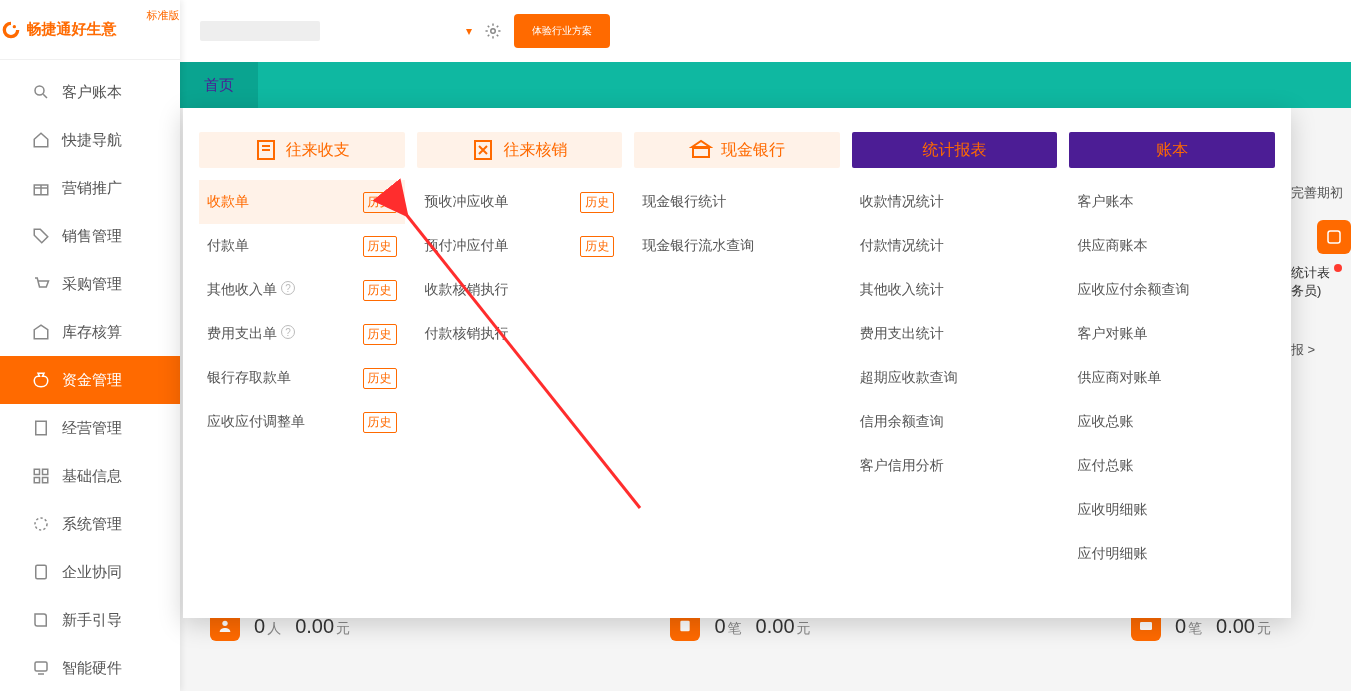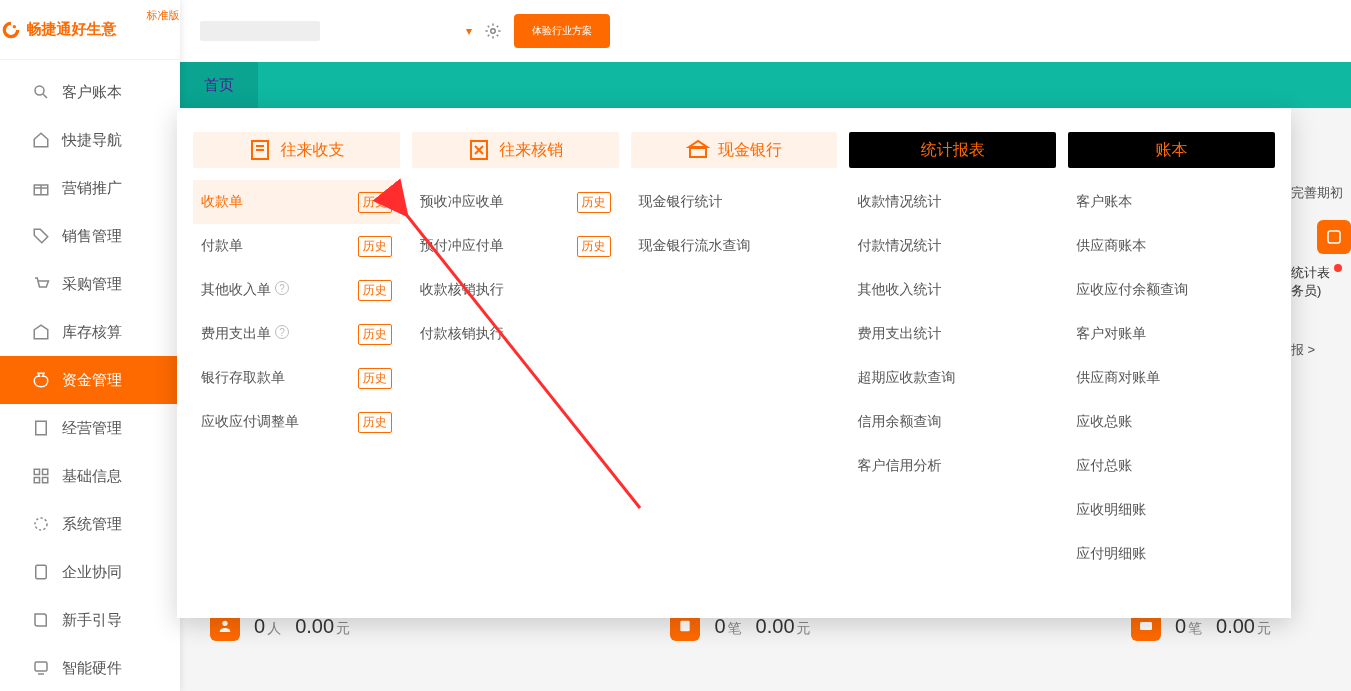--- a/index.html
+++ b/index.html
@@ -20,24 +20,24 @@
 .topbar{height:62px;background:#fff;display:flex;align-items:center;padding:0 20px;gap:12px}
 .org-sel{display:flex;align-items:center;gap:8px;min-width:250px}
 .org-name{background:#eee;width:120px;height:20px;border-radius:2px}
 .chev{color:#ff6a00;font-size:12px}
 .gear{width:18px;height:18px;color:#888;cursor:pointer}
 .btn-primary{background:#ff6a00;color:#fff;border:none;height:34px;padding:0 18px;font-size:10px;border-radius:4px;cursor:pointer}
 .tabstrip{height:46px;background:#0fb8a1;display:flex;align-items:stretch}
 .tab{padding:0 24px;display:flex;align-items:center;color:#4c1d95;font-size:15px;background:#0aa490;cursor:pointer}
 .content{flex:1;background:#f5f5f5;padding:20px;position:relative}
 
-.mega{position:absolute;left:177px;top:108px;right:60px;height:510px;background:#fff;box-shadow:0 6px 24px rgba(0,0,0,.18);z-index:20;padding:24px 10px;display:flex}
+.mega{position:absolute;left:183px;top:108px;right:60px;height:510px;background:#fff;box-shadow:0 6px 24px rgba(0,0,0,.18);z-index:20;padding:24px 10px;display:flex}
 .mega-col{flex:1;padding:0 6px;min-width:0}
 .mega-head{height:36px;background:#fff2e8;display:flex;align-items:center;justify-content:center;gap:8px;color:#ff6a00;font-size:16px;font-weight:500;border-radius:2px}
-.mega-head.plain{background:#000000;justify-content:center}
+.mega-head.plain{background:#4c1d95;justify-content:center}
 .mega-head .hicn{width:24px;height:24px;color:#ff6a00}
 .mega-list{padding-top:12px}
 .mega-item{height:44px;display:flex;align-items:center;justify-content:space-between;padding:0 8px;font-size:14px;color:#555;cursor:pointer}
 .mega-item.active{background:#fff2e8;color:#ff6a00}
 .mega-item .label{display:flex;align-items:flex-start;gap:4px}
 .mega-item .q{display:inline-flex;width:14px;height:14px;border:1px solid #bbb;border-radius:50%;align-items:center;justify-content:center;font-size:10px;color:#bbb}
 .hist{border:1px solid #ff6a00;color:#ff6a00;font-size:12px;padding:1px 4px;border-radius:2px;cursor:pointer}
 .mega-item.active .hist{border-color:#ff6a00;color:#ff6a00}
 
 .arrow-svg{position:absolute;left:180px;top:108px;width:760px;height:510px;z-index:30;pointer-events:none}

